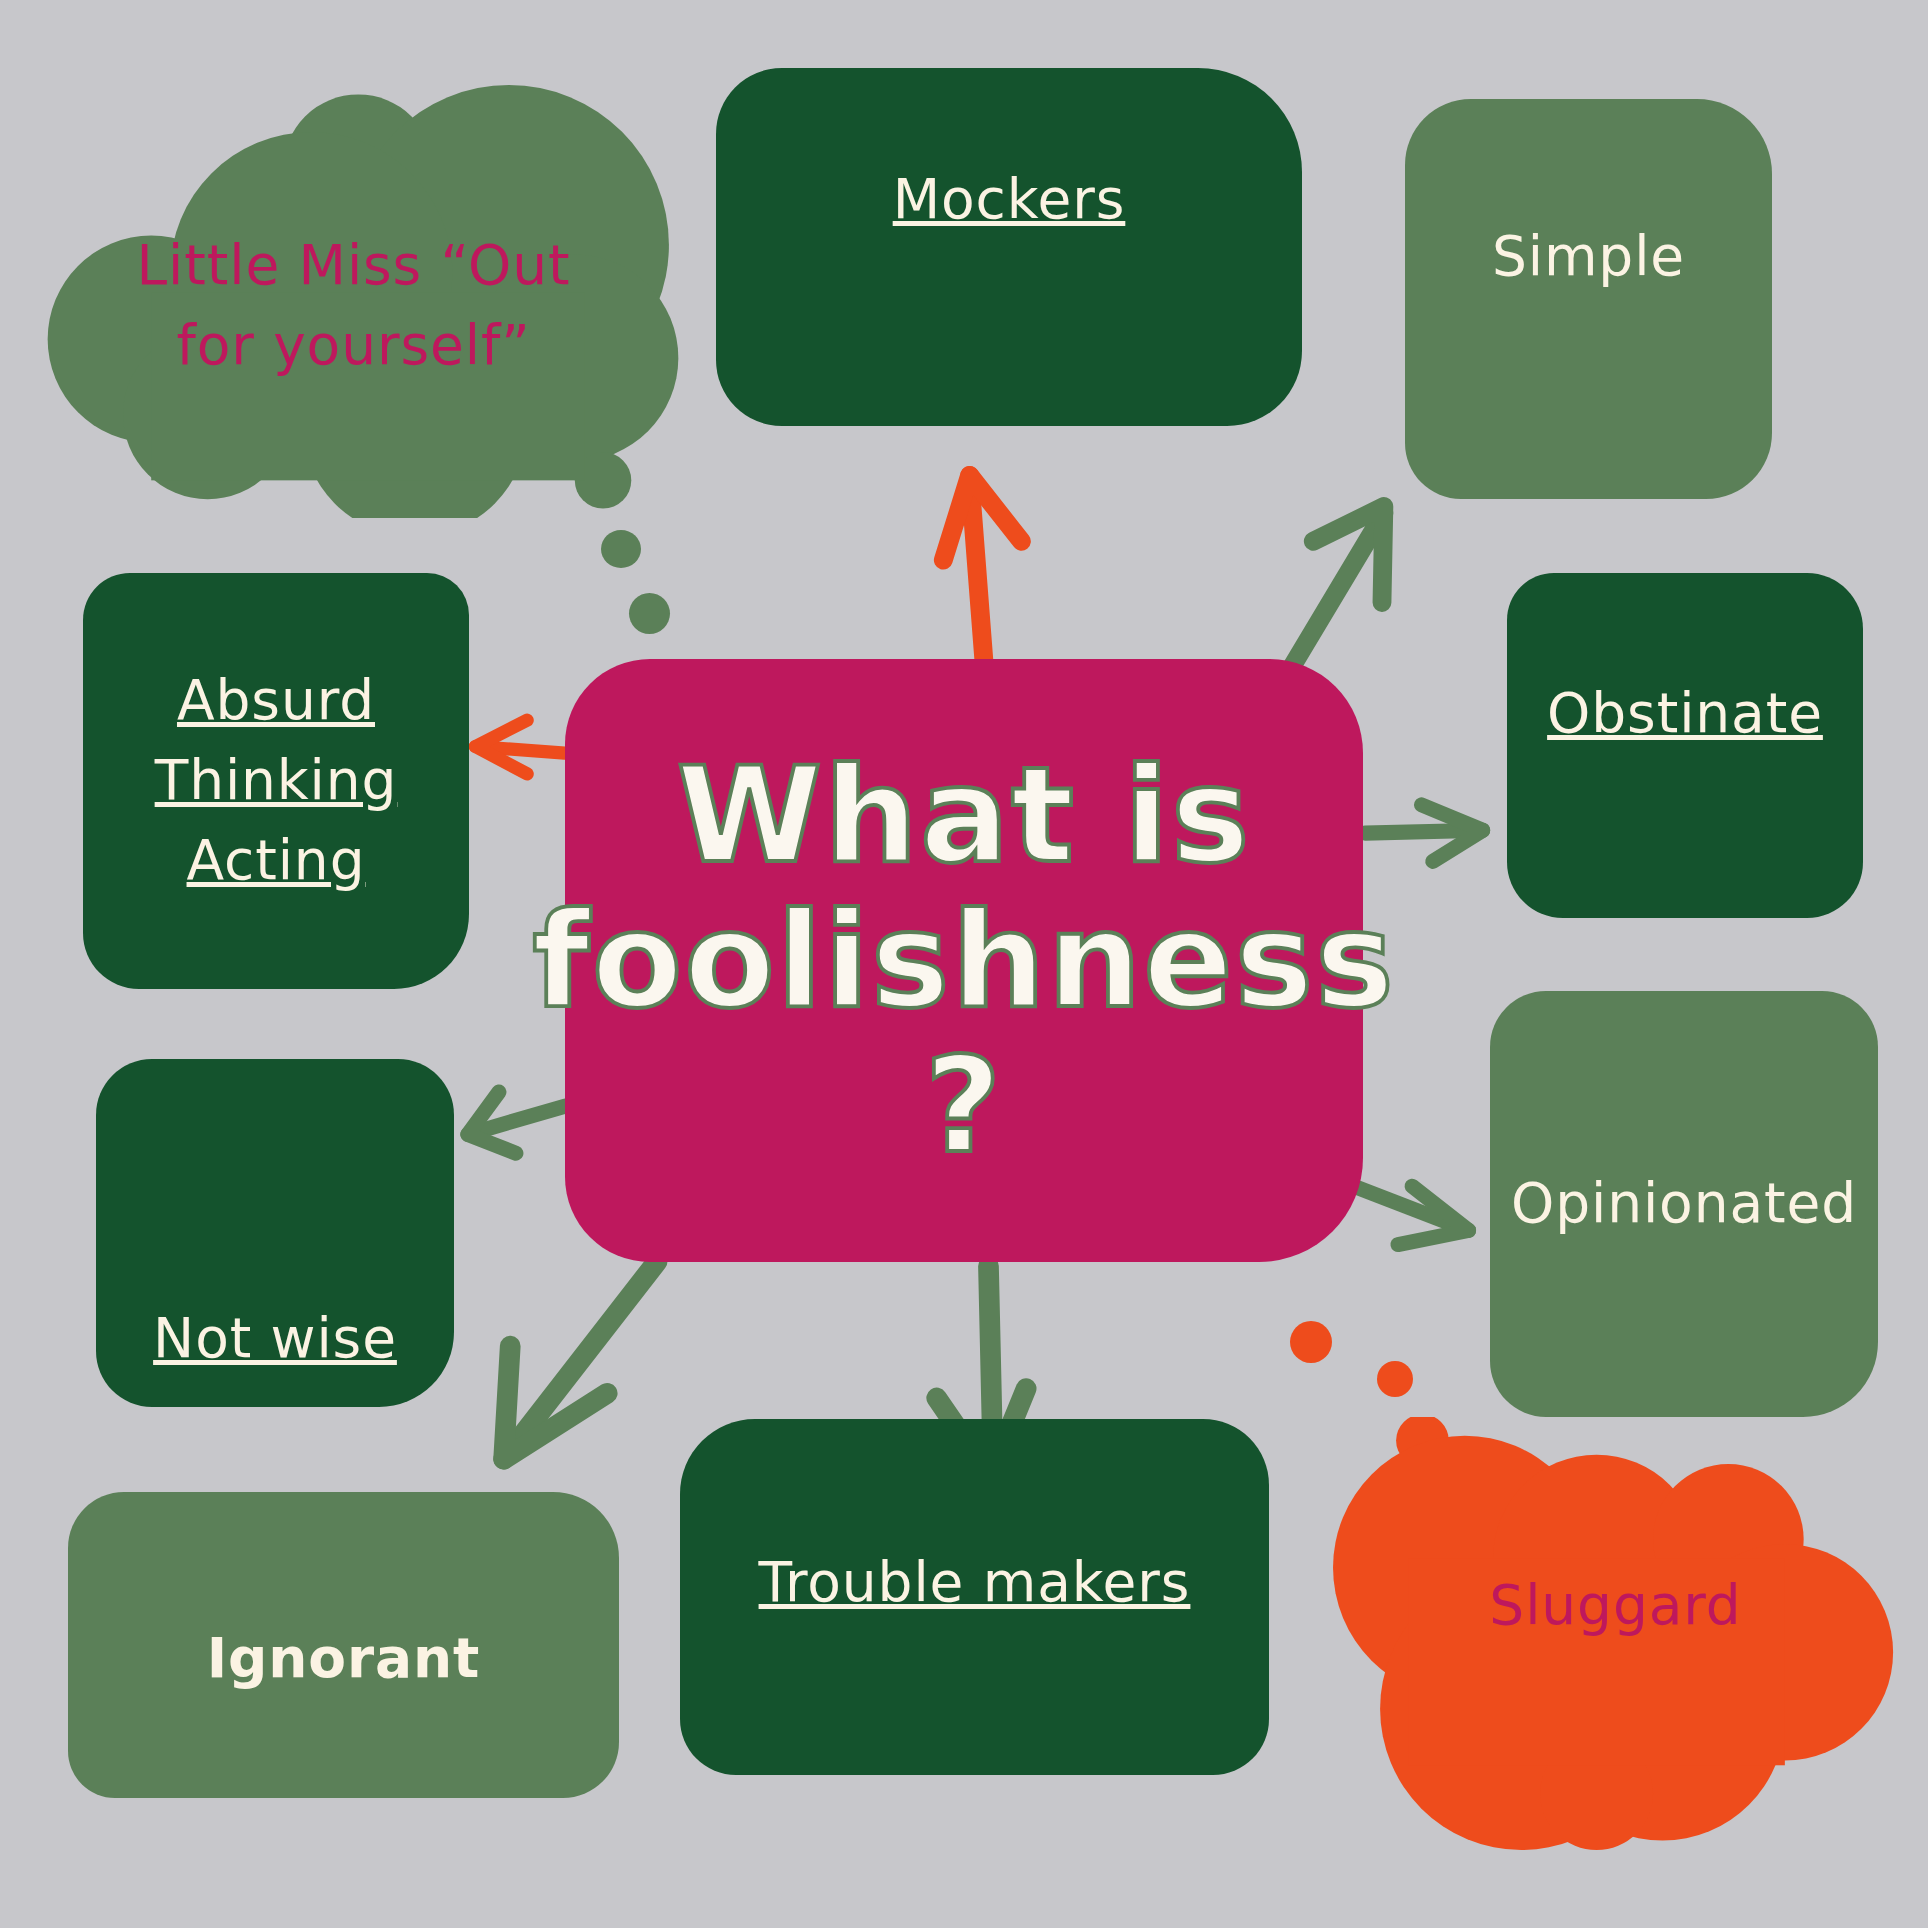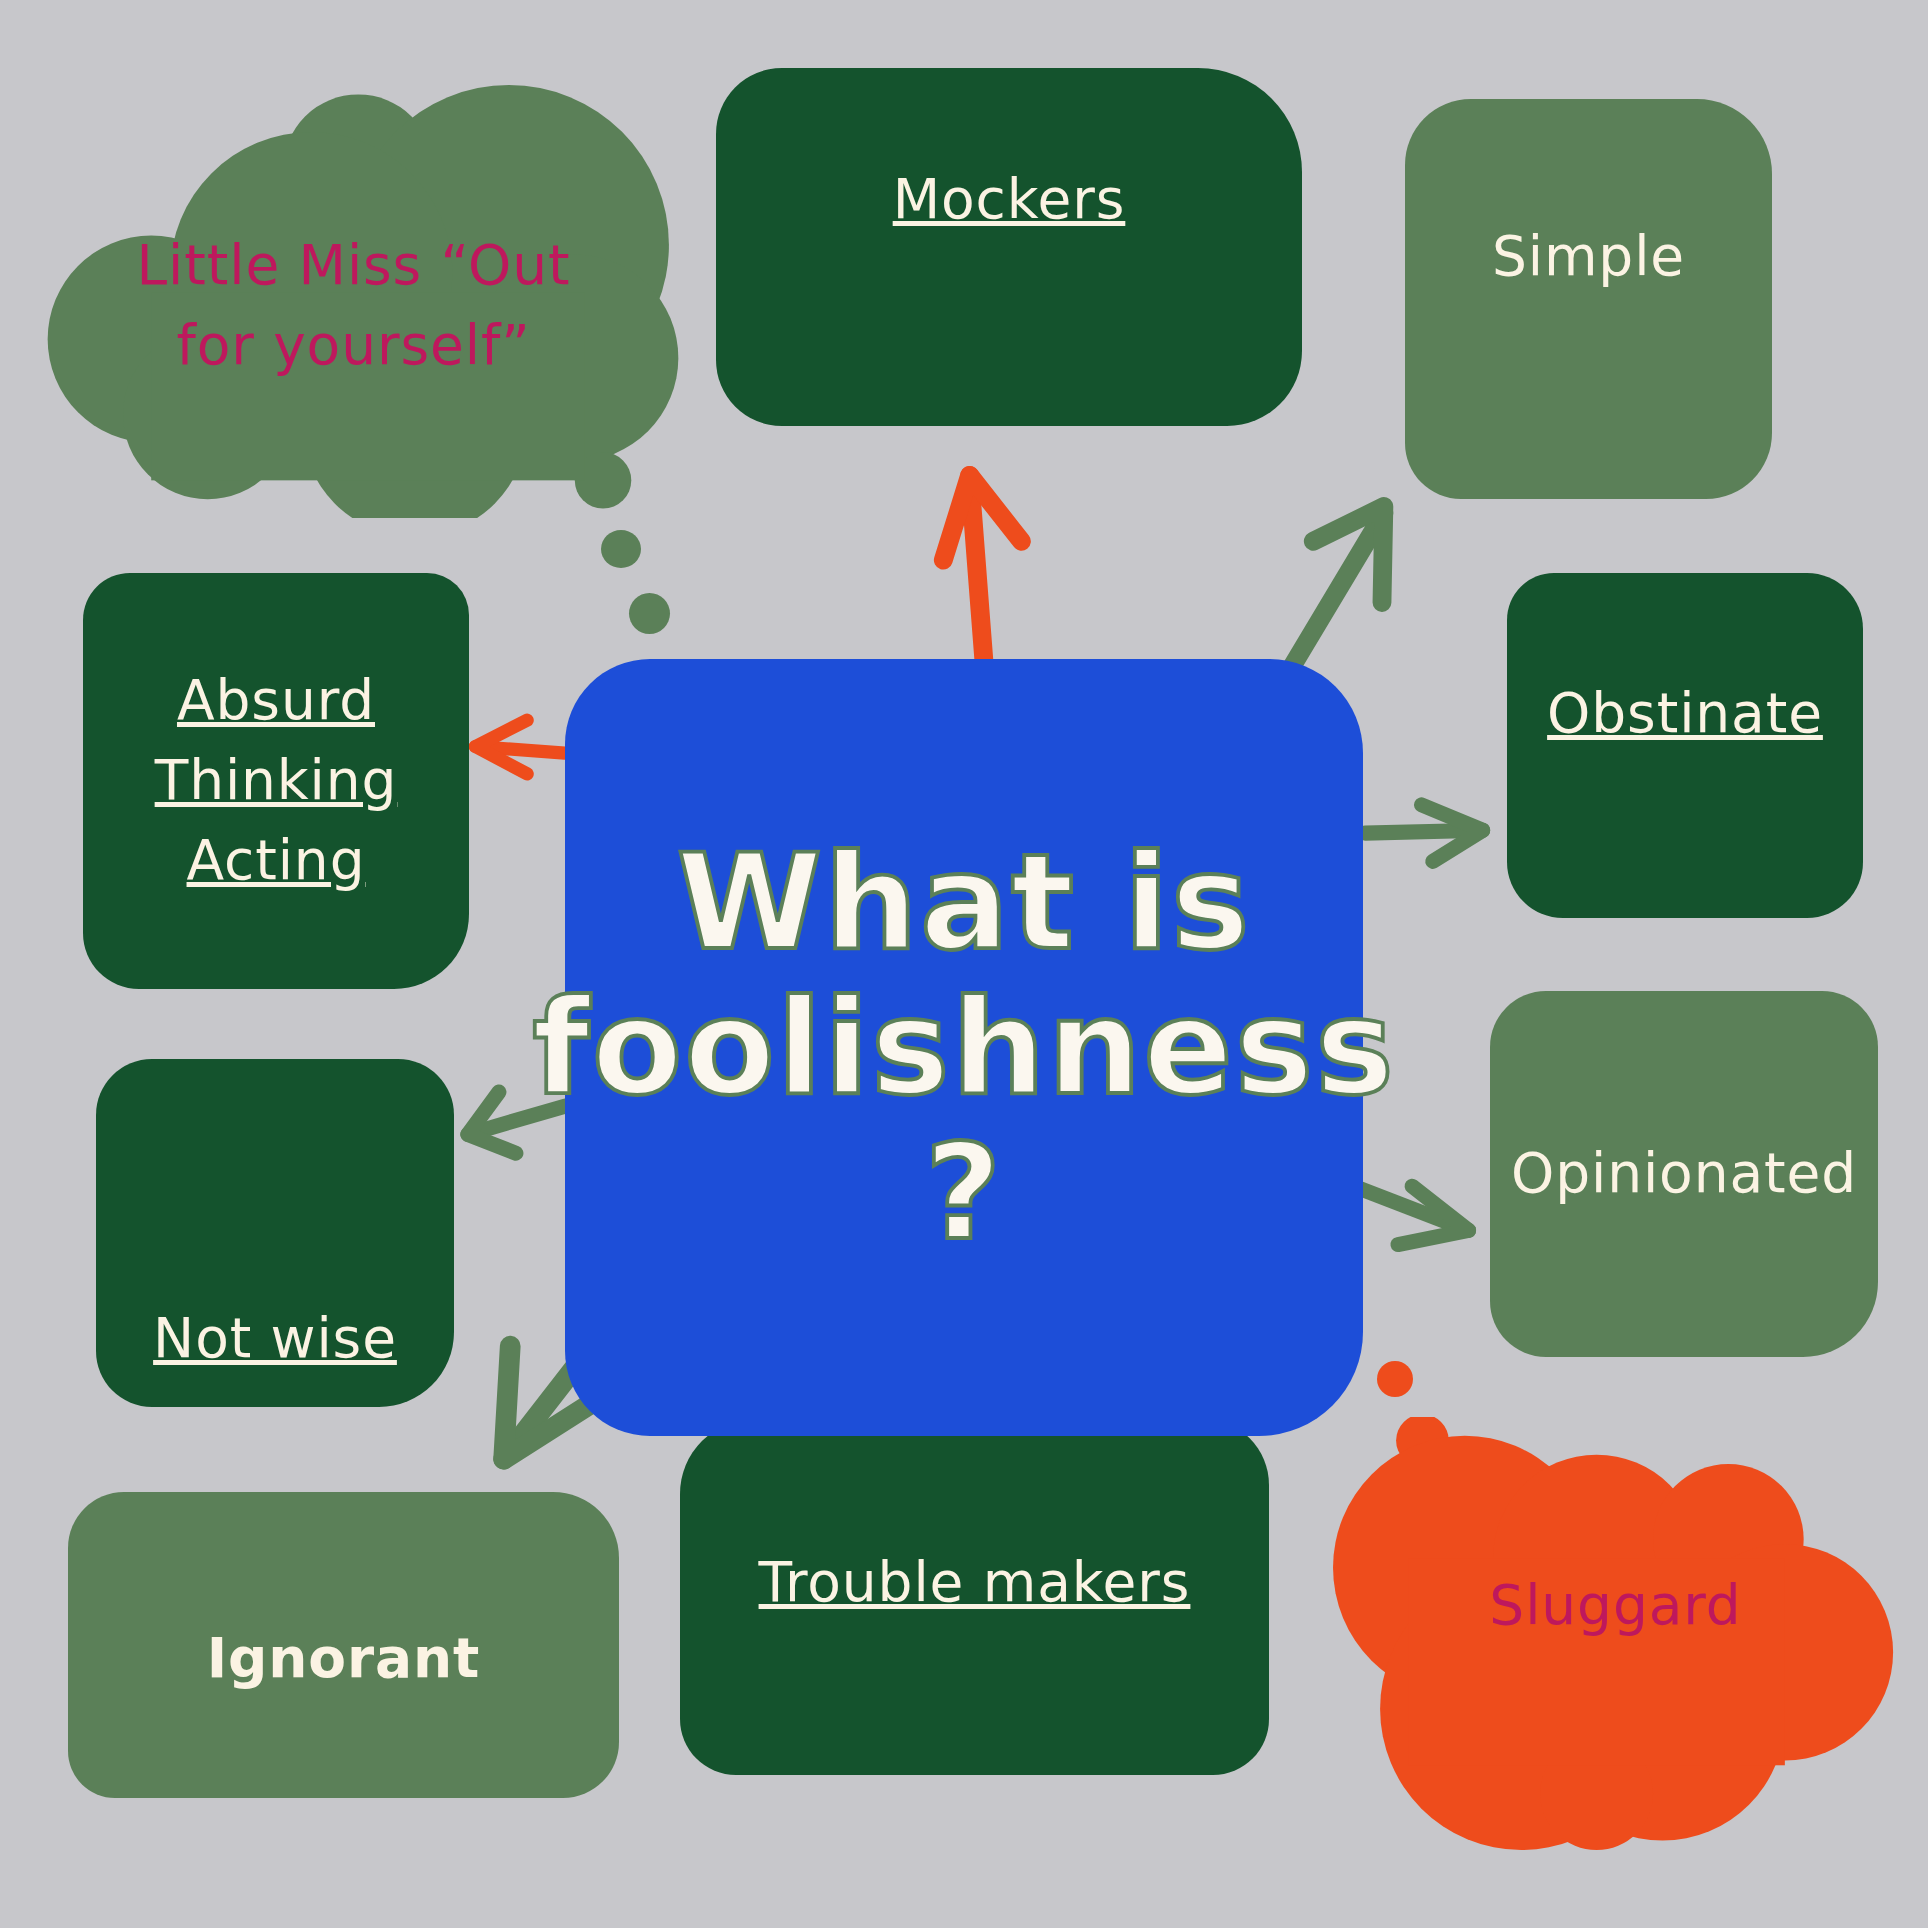--- a/index.html
+++ b/index.html
@@ -4,21 +4,21 @@
 <style>
   html, body { margin:0; padding:0; }
   body { width:1928px; height:1928px; background:#c7c7cb; position:relative; overflow:hidden; font-family:"DejaVu Sans", sans-serif; }
   .node { position:absolute; display:flex; align-items:center; justify-content:center; text-align:center; color:#fbf3e3; font-size:55px; line-height:1.45; letter-spacing:0.9px; box-sizing:border-box; }
   .node span { white-space:pre-line; position:relative; z-index:2; }
   .orange { background:#14532d;text-decoration:underline; }
   .green { background:#5b8058; }
   .cloud-wrap { position:absolute; }
   .cloud-wrap svg { position:absolute; left:0; top:0; }
   .cloud-text { position:absolute; inset:0; display:flex; align-items:center; justify-content:center; text-align:center; color:#be185d; font-size:55px; line-height:1.45; letter-spacing:0.9px; white-space:pre-line; }
-  #center { position:absolute; left:565px; top:659px; width:798px; height:777px; background:#1d4ed8; border-radius:85px 94px 104px 85px; display:flex; flex-direction:column; align-items:center; justify-content:center; }
+  #center { position:absolute; left:565px; top:659px; width:798px; height:603px; background:#be185d; border-radius:85px 94px 104px 85px; display:flex; flex-direction:column; align-items:center; justify-content:center; }
   #center .title { font-size:132px; line-height:1.1; font-weight:bold; color:#fbf7ef; -webkit-text-stroke:3.8px #5b8058; text-align:center; letter-spacing:1.9px; white-space:pre-line; }
   svg.arrows { position:absolute; left:0; top:0; }
   .dot { position:absolute; border-radius:50%; }
 </style>
 </head>
 <body>
 
 <svg class="arrows" width="1928" height="1928" viewBox="0 0 2048 2048">
   <g fill="none" stroke-linecap="round" stroke-linejoin="round">
 
@@ -99,21 +99,21 @@
 </div>
 
 <div class="node orange" style="left:1507px;top:573px;width:356px;height:345px;border-radius:47px 56px 56px 56px;padding-bottom:64px;text-align:right;">
   <span>Obstinate</span>
 </div>
 
 <div class="node orange" style="left:96px;top:1059px;width:358px;height:348px;border-radius:56px 56px 75px 56px;padding-bottom:28px;align-items:flex-end;">
   <span>Not wise</span>
 </div>
 
-<div class="node green" style="left:1490px;top:991px;width:388px;height:366px;border-radius:56px 56px 75px 56px;">
+<div class="node green" style="left:1490px;top:991px;width:388px;height:426px;border-radius:56px 56px 75px 56px;">
   <span>Opinionated</span>
 </div>
 
 <div class="node green" style="left:68px;top:1492px;width:551px;height:306px;border-radius:56px 66px 56px 47px;padding-top:28px;font-weight:bold;">
   <span>Ignorant</span>
 </div>
 
 <div class="node orange" style="left:680px;top:1419px;width:589px;height:356px;border-radius:75px 66px 56px 56px;padding-bottom:28px;">
   <span>Trouble makers</span>
 </div>

